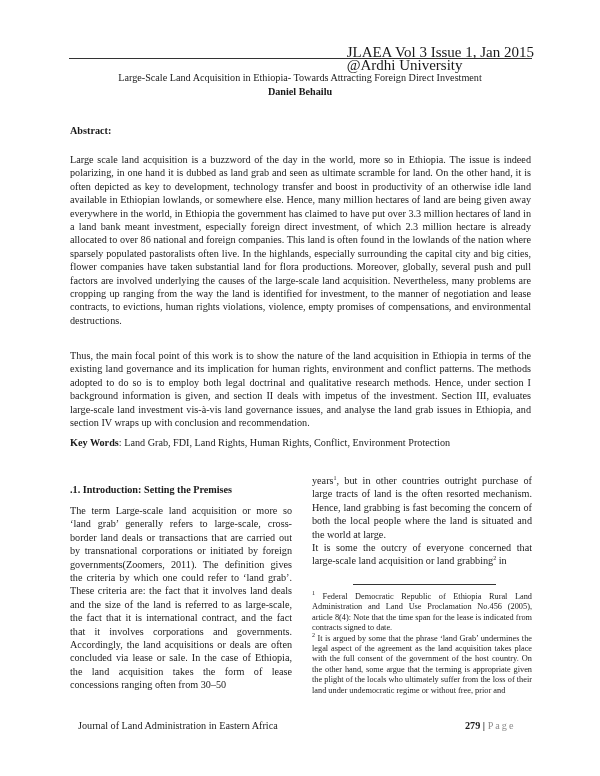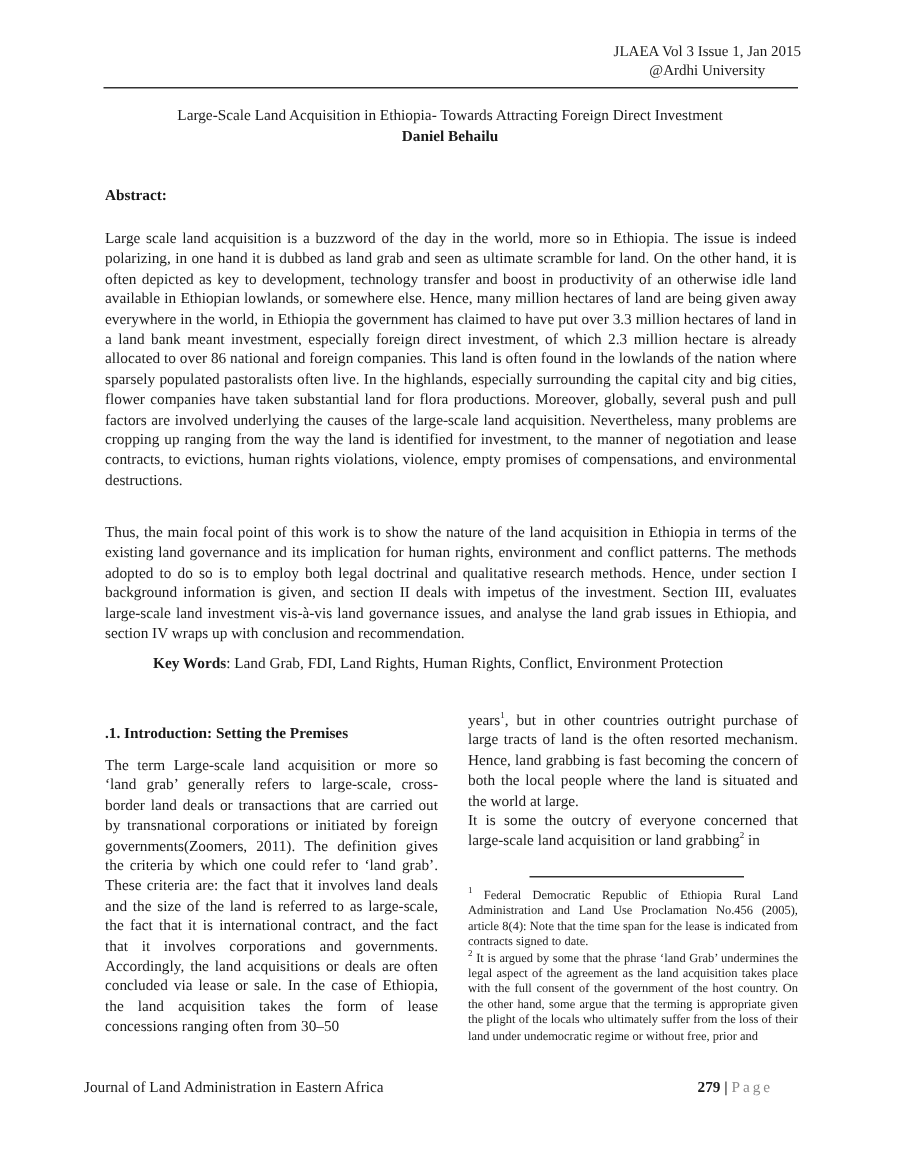--- a/index.html
+++ b/index.html
@@ -1,44 +1,44 @@
 <!DOCTYPE html>
 <html><head>
 <meta charset="utf-8">
 <style>
   html, body { margin:0; padding:0; background:#ffffff; }
   body { width:600px; height:776px; position:relative; overflow:hidden;
          font-family:"Liberation Serif","DejaVu Serif",serif; color:#1a1a1a; }
   .page { position:absolute; left:0; top:0; width:600px; height:776px; }
-  .running-head { position:absolute; right:66px; top:28px; text-align:center;
-                  font-size:10px; line-height:13px; }
+  .running-head { position:absolute; right:66px; top:46px; text-align:left;
+                  font-size:15px; line-height:13px; }
   .head-rule { position:absolute; left:69px; top:58px; width:463px; height:0;
                border-top:1px solid #333; }
   .title-block { position:absolute; left:60px; width:480px; top:71px; text-align:center;
                  font-size:10.2px; line-height:13.5px; }
   .title-block .b { font-weight:bold; }
   .title-block a { color:#1155cc; text-decoration:underline; }
   .abstract-label { position:absolute; left:70px; top:125px; font-size:10.2px; font-weight:bold; }
   .para { position:absolute; left:70px; width:461px; font-size:10.2px; line-height:13.4px;
           text-align:justify; margin:0; }
   .p1 { top:153px; }
   .p2 { top:349px; }
   .keywords { position:absolute; left:70px; top:437px; font-size:10.2px; }
-  .keywords .b { font-weight:bold;margin-left:32px; }
+  .keywords .b { font-weight:bold; }
   .sec-head { position:absolute; left:70px; top:484px; font-size:10.2px; font-weight:bold; }
   .col { position:absolute; font-size:10.2px; line-height:13.4px; text-align:justify; margin:0; }
   .col-left { left:70px; width:222px; top:504px; }
   .col-right { left:312px; width:220px; top:474px; }
   .col p { margin:0; }
   sup { font-size:6px; vertical-align:super; line-height:0; }
   .fn-rule { position:absolute; left:353px; top:584px; width:143px; border-top:1px solid #333; }
   .footnotes { position:absolute; left:312px; top:592px; width:220px; font-size:8.3px;
                line-height:10.4px; text-align:justify; }
   .footnotes p { margin:0; }
-  .footer-left { position:absolute; left:56px; top:720px; font-size:10.2px; }
+  .footer-left { position:absolute; left:78px; top:720px; font-size:10.2px; }
   .footer-right { position:absolute; left:465px; top:720px; font-size:10.2px; }
   .footer-right .num { font-weight:bold; }
   .footer-right .pg { color:#8a8a8a; letter-spacing:2px; }
 </style>
 </head>
 <body>
 
 <div class="page">
 
   <div class="running-head">

